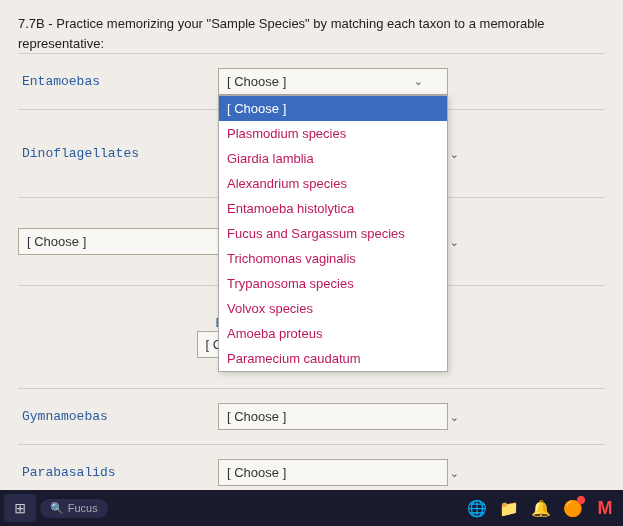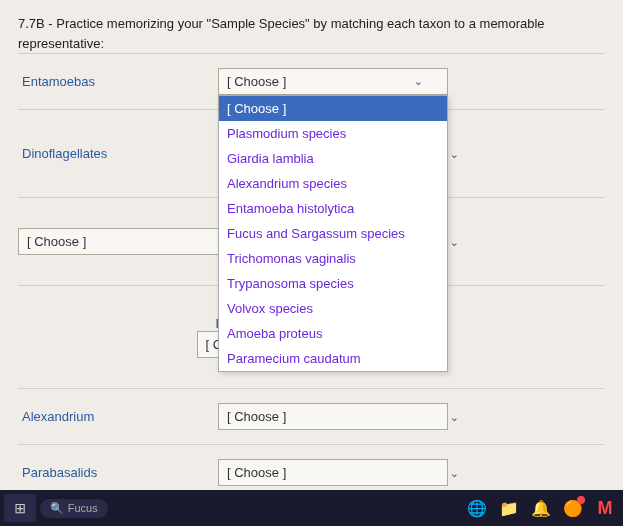--- a/index.html
+++ b/index.html
@@ -31,20 +31,21 @@
     }
     .row:last-child {
       border-bottom: 1px solid #d4cfc8;
     }
     .taxon-label {
       width: 200px;
       font-size: 13px;
       color: #2a5a9e;
       padding-left: 4px;
       flex-shrink: 0;
+      font-family: Liberation Mono, monospace;
     }
     .select-wrapper {
       position: relative;
       flex: 1;
     }
     .select-box {
       width: 230px;
       padding: 5px 24px 5px 8px;
       border: 1px solid #b0a898;
       background: #f9f7f4;
@@ -91,21 +92,21 @@
       left: 0;
       width: 230px;
       background: #fff;
       border: 1px solid #aaa;
       z-index: 100;
       box-shadow: 2px 2px 6px rgba(0,0,0,0.15);
     }
     .dropdown-item {
       padding: 5px 8px;
       font-size: 13px;
-      color: #6d28d9;
+      color: #be185d;
       cursor: pointer;
     }
     .dropdown-item.selected {
       background: #3a6bbf;
       color: #fff;
     }
 
     .taskbar {
       position: fixed;
       bottom: 0;
@@ -220,21 +221,21 @@
       <div class="taxon-label">Brown Algae</div>
       <div class="select-wrapper">
         <select class="select-box">
           <option>[ Choose ]</option>
         </select>
         <span class="select-arrow">⌄</span>
       </div>
     </div>
 
     <div class="row">
-      <div class="taxon-label">Alexandrium</div>
+      <div class="taxon-label">Gymnamoebas</div>
       <div class="select-wrapper">
         <select class="select-box">
           <option>[ Choose ]</option>
         </select>
         <span class="select-arrow">⌄</span>
       </div>
     </div>
 
     <div class="row">
       <div class="taxon-label">Parabasalids</div>

